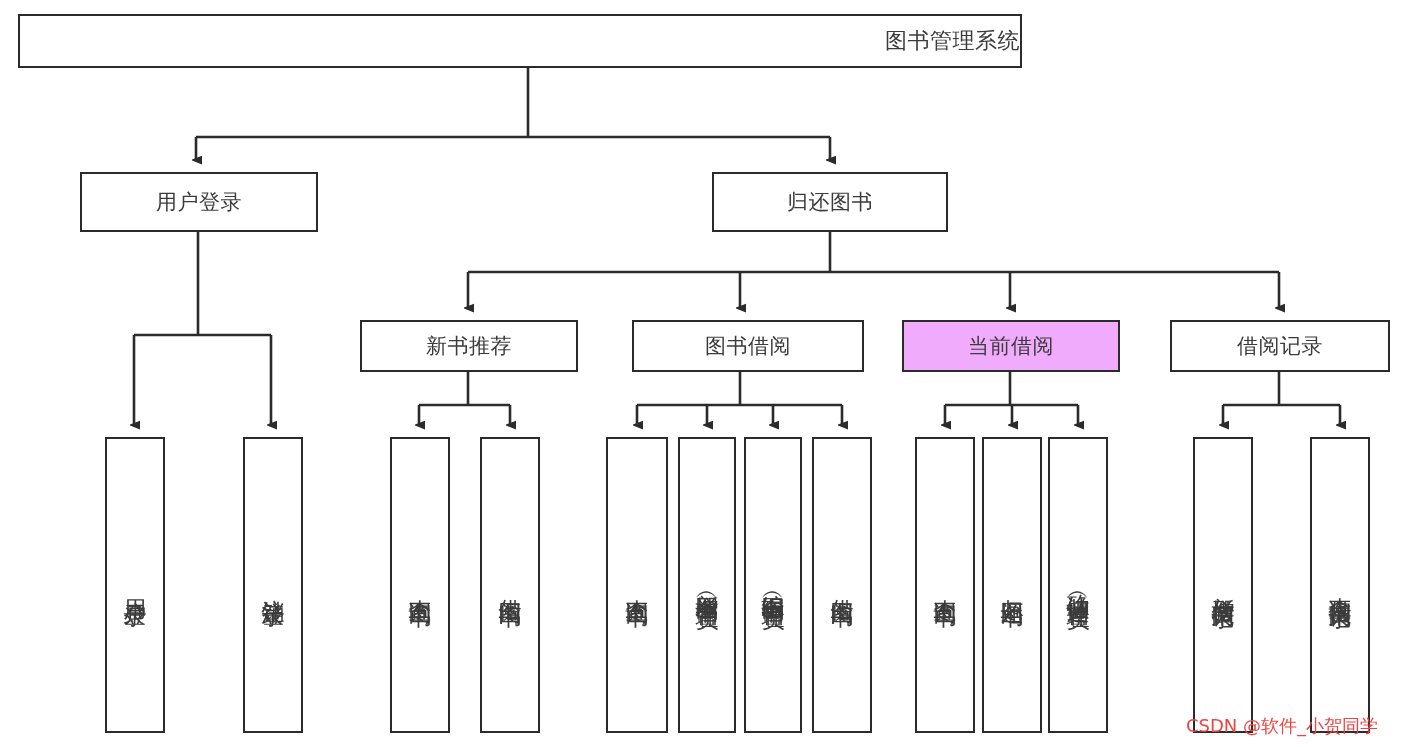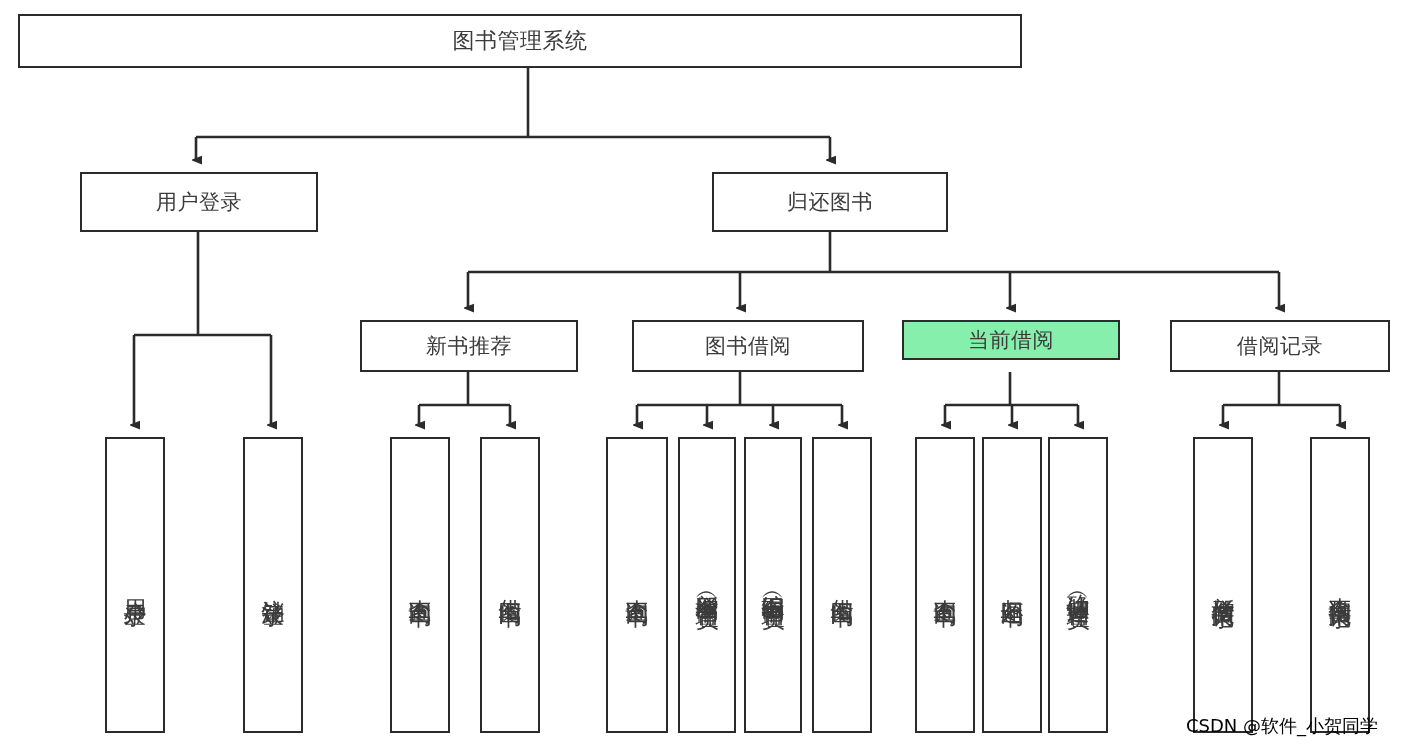--- a/index.html
+++ b/index.html
@@ -126,38 +126,38 @@
       <path d="M1012,405 L1012,425" marker-end="url(#arrow)"></path>
       <path d="M1078,405 L1078,425" marker-end="url(#arrow)"></path>
 
       <path d="M1279,372 L1279,405"></path>
       <path d="M1223,405 L1340,405"></path>
       <path d="M1223,405 L1223,425" marker-end="url(#arrow)"></path>
       <path d="M1340,405 L1340,425" marker-end="url(#arrow)"></path>
     </g>
   </svg>
 
-  <div class="node horiz root" style="left: 18px; top: 14px; width: 1004px; height: 54px; border-color: rgb(43, 43, 43); background: rgb(255, 255, 255); color: rgb(59, 59, 59);">
+  <div class="node horiz root" style="left: 18px; top: 14px; width: 1004px; height: 54px; border-color: rgb(43, 43, 43); background: rgb(255, 255, 255); color: rgb(59, 59, 59); justify-content: flex-end;">
     <span class="label">图书管理系统</span>
   </div>
 
   <div class="node horiz" style="left: 80px; top: 172px; width: 238px; height: 60px; border-color: rgb(43, 43, 43); background: rgb(255, 255, 255); color: rgb(59, 59, 59);">
     <span class="label">用户登录</span>
   </div>
   <div class="node horiz" style="left: 712px; top: 172px; width: 236px; height: 60px; border-color: rgb(43, 43, 43); background: rgb(255, 255, 255); color: rgb(59, 59, 59);">
     <span class="label">归还图书</span>
   </div>
 
   <div class="node horiz" style="left: 360px; top: 320px; width: 218px; height: 52px; border-color: rgb(43, 43, 43); background: rgb(255, 255, 255); color: rgb(59, 59, 59);">
     <span class="label">新书推荐</span>
   </div>
   <div class="node horiz" style="left: 632px; top: 320px; width: 232px; height: 52px; border-color: rgb(43, 43, 43); background: rgb(255, 255, 255); color: rgb(59, 59, 59);">
     <span class="label">图书借阅</span>
   </div>
-  <div class="node horiz" style="left: 902px; top: 320px; width: 218px; height: 40px; border-color: rgb(43, 43, 43); background: #86efac; color: rgb(59, 59, 59);">
+  <div class="node horiz" style="left: 902px; top: 320px; width: 218px; height: 52px; border-color: rgb(43, 43, 43); background: #f0abfc; color: rgb(59, 59, 59);">
     <span class="label">当前借阅</span>
   </div>
   <div class="node horiz" style="left: 1170px; top: 320px; width: 220px; height: 52px; border-color: rgb(43, 43, 43); background: rgb(255, 255, 255); color: rgb(59, 59, 59); align-items: center;">
     <span class="label">借阅记录</span>
   </div>
 
   <div class="node vert" style="left: 105px; top: 437px; width: 60px; height: 296px; border-color: rgb(43, 43, 43); background: rgb(255, 255, 255); color: rgb(59, 59, 59);">
     <span class="label">用户登录</span>
   </div>
   <div class="node vert" style="left: 243px; top: 437px; width: 60px; height: 296px; border-color: rgb(43, 43, 43); background: rgb(255, 255, 255); color: rgb(59, 59, 59);">
@@ -190,15 +190,15 @@
   <div class="node vert" style="left: 1048px; top: 437px; width: 60px; height: 296px; border-color: rgb(43, 43, 43); background: rgb(255, 255, 255); color: rgb(59, 59, 59);">
     <span class="label">确认归还（管理员）</span>
   </div>
   <div class="node vert" style="left: 1193px; top: 437px; width: 60px; height: 296px; border-color: rgb(43, 43, 43); background: rgb(255, 255, 255); color: rgb(59, 59, 59);">
     <span class="label">新增借阅记录</span>
   </div>
   <div class="node vert" style="left: 1310px; top: 437px; width: 60px; height: 296px; border-color: rgb(43, 43, 43); background: rgb(255, 255, 255); color: rgb(59, 59, 59);">
     <span class="label">查询借阅记录</span>
   </div>
 
-  <div class="watermark" style="color: #000000;">CSDN @软件_小贺同学</div>
+  <div class="watermark" style="color: #ef4444;">CSDN @软件_小贺同学</div>
 
 </div>
 
 </body></html>

